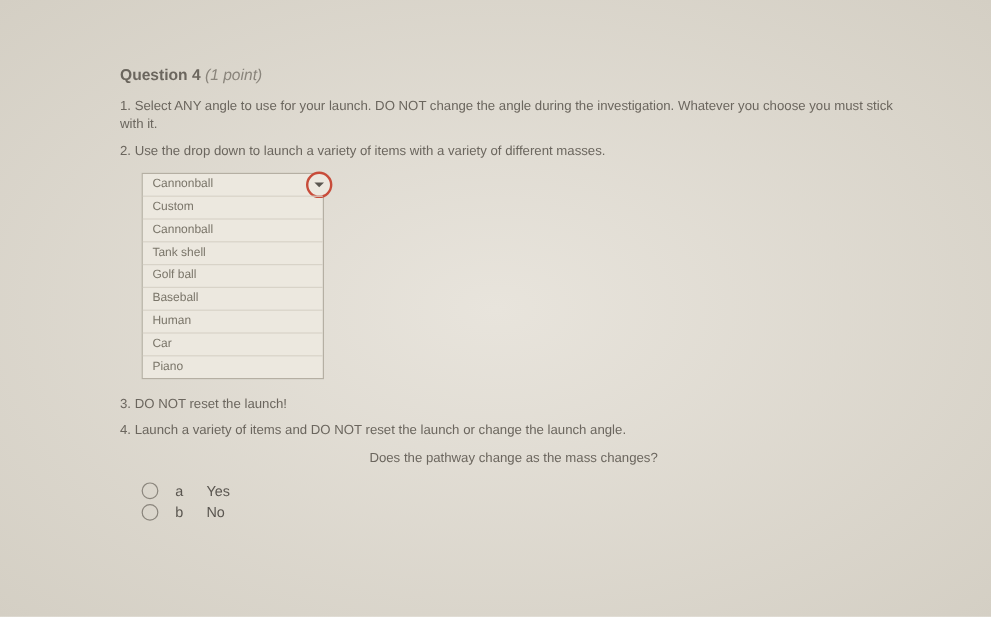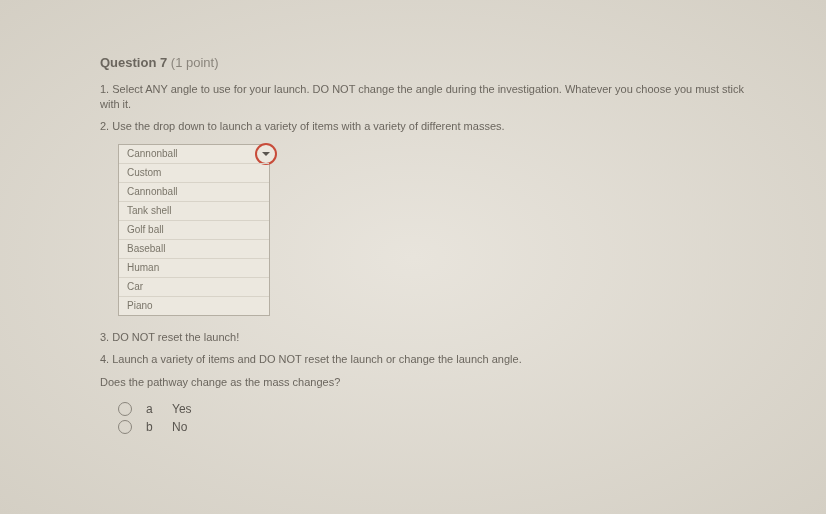--- a/index.html
+++ b/index.html
@@ -16,20 +16,21 @@
     padding: 55px 70px 20px 100px;
   }
   .qtitle {
     font-size: 13px;
     color: #6b665e;
     margin-bottom: 12px;
   }
   .qtitle .pts {
     font-weight: normal;
     color: #8a857c;
+    font-style: italic;
   }
   .instr {
     font-size: 11px;
     color: #6b665e;
     margin-bottom: 6px;
     line-height: 1.4;
   }
   .dropdown-box {
     margin: 10px 0 14px 18px;
     width: 150px;
@@ -79,21 +80,21 @@
     border: 1px solid #8a857c;
     border-radius: 50%;
     background: transparent;
   }
   .letter { width: 12px; }
 </style>
 </head>
 <body>
 
 <div class="qtitle">
-  <b>Question 7</b>
+  <b>Question 4</b>
   <span class="pts">(1 point)</span>
 </div>
 
 <div class="instr">1. Select ANY angle to use for your launch. DO NOT change the angle during the investigation. Whatever you choose you must stick with it.</div>
 <div class="instr">2. Use the drop down to launch a variety of items with a variety of different masses.</div>
 
 <div class="dropdown-box">
   <div class="dd-arrow">
     <svg viewBox="0 0 10 10">
         <path d="M1 3 L5 7 L9 3 Z" fill="#5a5650"></path>
@@ -105,21 +106,21 @@
   <div class="dd-row">Tank shell</div>
   <div class="dd-row">Golf ball</div>
   <div class="dd-row">Baseball</div>
   <div class="dd-row">Human</div>
   <div class="dd-row">Car</div>
   <div class="dd-row">Piano</div>
 </div>
 
 <div class="instr">3. DO NOT reset the launch!</div>
 <div class="instr">4. Launch a variety of items and DO NOT reset the launch or change the launch angle.</div>
-<div class="instr" style="margin-top:8px;">Does the pathway change as the mass changes?</div>
+<div class="instr" style="margin-top:8px;text-align:center;">Does the pathway change as the mass changes?</div>
 
 <div class="answers">
   <div class="answer-row">
     <div class="radio"></div>
     <span class="letter">a</span>
     <span>Yes</span>
   </div>
   <div class="answer-row">
     <div class="radio"></div>
     <span class="letter">b</span>

